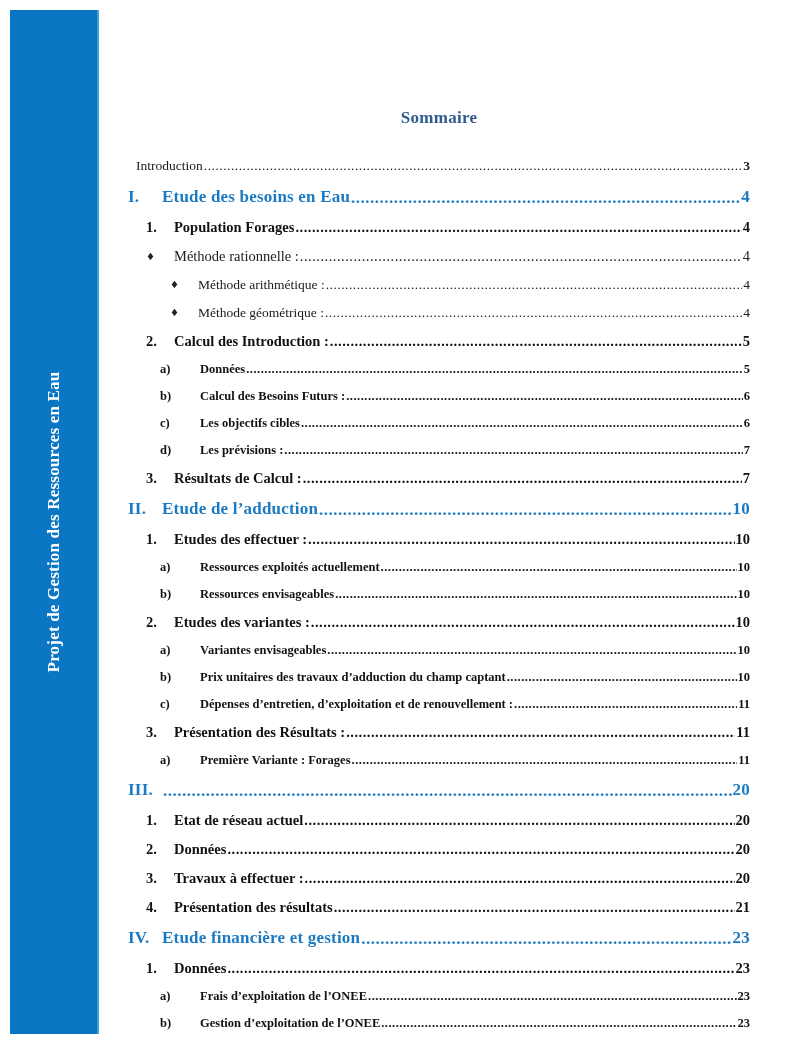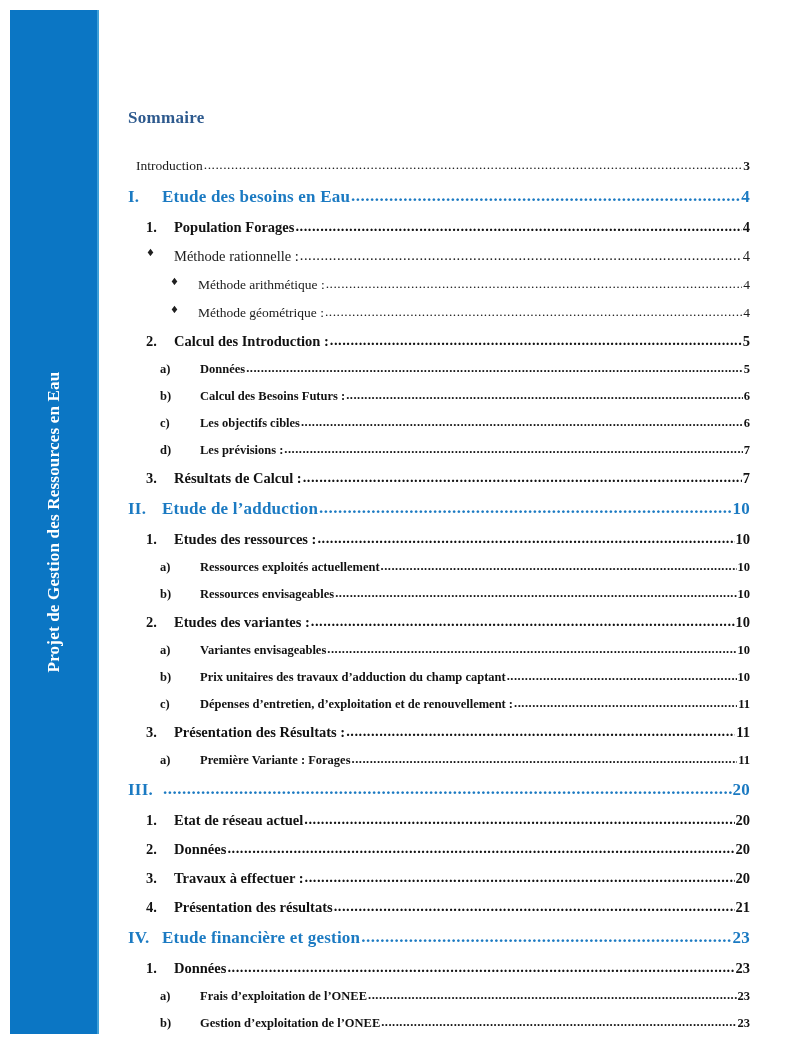--- a/index.html
+++ b/index.html
@@ -43,35 +43,36 @@
   }
   
   .doc {
     position: absolute;
     left: 128px;
     top: 0;
     width: 622px;
     height: 1044px;
   }
   .doc-title {
+    text-align: center;
     color: #2E5A8E;
     font-family: "Liberation Serif", "DejaVu Serif", serif;
     font-weight: bold;
     font-size: 17px;
     margin: 0;
     padding-top: 108px;
     letter-spacing: 0.3px;
   }
   .toc {
     margin-top: 30px;
   }
   
   .toc-row {
     display: flex;
-    align-items: flex-start;
+    align-items: center;
     width: 100%;
     box-sizing: border-box;
   }
   .toc-num {
     flex: 0 0 auto;
     white-space: pre;
   }
   .toc-label {
     flex: 0 0 auto;
     white-space: nowrap;
@@ -249,21 +250,21 @@
           <span class="toc-page">7</span>
         </div>
         <div class="toc-row lvl-h1">
           <span class="toc-num">II.</span>
           <span class="toc-label">Etude de l’adduction</span>
           <span class="toc-leader"></span>
           <span class="toc-page">10</span>
         </div>
         <div class="toc-row lvl-h2">
           <span class="toc-num">1.</span>
-          <span class="toc-label">Etudes des ressources :</span>
+          <span class="toc-label">Etudes des effectuer :</span>
           <span class="toc-leader"></span>
           <span class="toc-page">10</span>
         </div>
         <div class="toc-row lvl-h3">
           <span class="toc-num">a)</span>
           <span class="toc-label">Ressources exploités actuellement</span>
           <span class="toc-leader"></span>
           <span class="toc-page">10</span>
         </div>
         <div class="toc-row lvl-h3">

